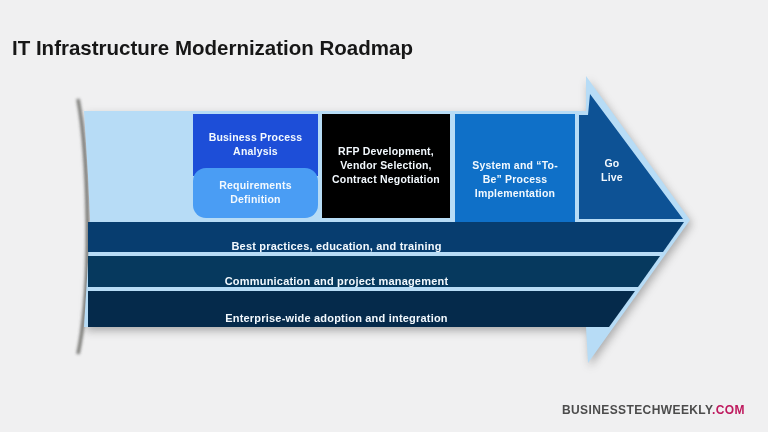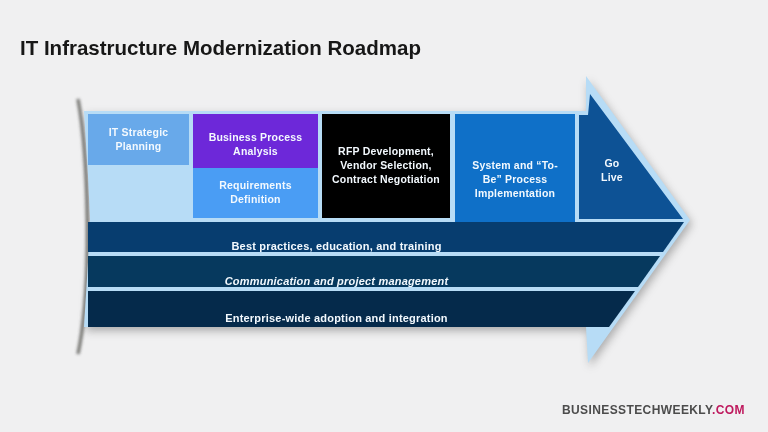--- a/index.html
+++ b/index.html
@@ -5,21 +5,21 @@
   html,body{margin:0;padding:0;}
   body{
     width:768px;height:432px;position:relative;overflow:hidden;
     background:#f0f0f1;
     font-family:"Liberation Sans","DejaVu Sans",sans-serif;
     -webkit-font-smoothing:antialiased;
   }
   .layer{position:absolute;inset:0;}
 
   .page-title{
-    position:absolute;left:20px;top:22px;
+    position:absolute;left:12px;top:22px;
     font-size:20.5px;font-weight:bold;color:#171717;letter-spacing:0px;
   }
 
   
   .arrow-shadow-wrap{position:absolute;inset:0;filter:drop-shadow(2px 4px 4px rgba(90,90,90,.45));}
   .silhouette{
     position:absolute;inset:0;
     clip-path:polygon(84px 111px,586px 111px,586px 76px,690px 220px,588px 363px,586px 327px,84px 327px,88px 262px,90px 219px,88px 176px);
   }
   .head{
@@ -64,29 +64,25 @@
   <div class="arrow-shadow-wrap">
     <div class="silhouette" style="background: rgb(183, 220, 246);"></div>
   </div>
 
   <div class="layer head" style="background: rgb(13, 82, 149);"></div>
   <div class="box" style="left:584px;top:148px;width:56px;height:46px;">
     <span class="phase-label">Go
 Live</span>
   </div>
 
-  <div class="box" style="left: 88px; top: 114px; width: 101px; height: 51px; background: rgb(104, 169, 234);">
-    <span class="phase-label">IT Strategic
-Planning</span>
-  </div>
-  <div class="box" style="left: 193px; top: 114px; width: 125px; height: 62px; background: #6d28d9;">
+  <div class="box" style="left: 193px; top: 114px; width: 125px; height: 62px; background: #1d4ed8;">
     <span class="phase-label">Business Process
 Analysis</span>
   </div>
-  <div class="box" style="left: 193px; top: 168px; width: 125px; height: 50px; background: rgb(74, 157, 244);">
+  <div class="box" style="left: 193px; top: 168px; width: 125px; height: 50px; background: rgb(74, 157, 244); border-radius: 13px;">
     <span class="phase-label">Requirements
 Definition</span>
   </div>
   <div class="box" style="left: 322px; top: 114px; width: 128px; height: 104px; background: #000000;">
     <span class="phase-label">RFP Development,
 Vendor Selection,
 Contract Negotiation</span>
   </div>
   <div class="box" style="left: 455px; top: 114px; width: 120px; height: 132px; background: rgb(15, 112, 200);">
     <span class="phase-label">System and “To-
@@ -94,21 +90,21 @@
 Implementation</span>
   </div>
 
   <div class="layer track1" style="background: rgb(7, 61, 111);"></div>
   <div class="layer track2" style="background: rgb(6, 57, 94);"></div>
   <div class="layer track3" style="background: rgb(5, 42, 75);"></div>
 
   <div class="box track-text" style="top:222px;height:30px;">
     <span class="track-label">Best practices, education, and training</span>
   </div>
-  <div class="box track-text" style="top:256px;height:31px;font-style:italic;">
+  <div class="box track-text" style="top:256px;height:31px;">
     <span class="track-label">Communication and project management</span>
   </div>
   <div class="box track-text" style="top:291px;height:33px;">
     <span class="track-label">Enterprise-wide adoption and integration</span>
   </div>
 
 </div>
 
 <div class="footer">
   <span class="brand">BUSINESSTECHWEEKLY</span><span class="domain">.COM</span>

